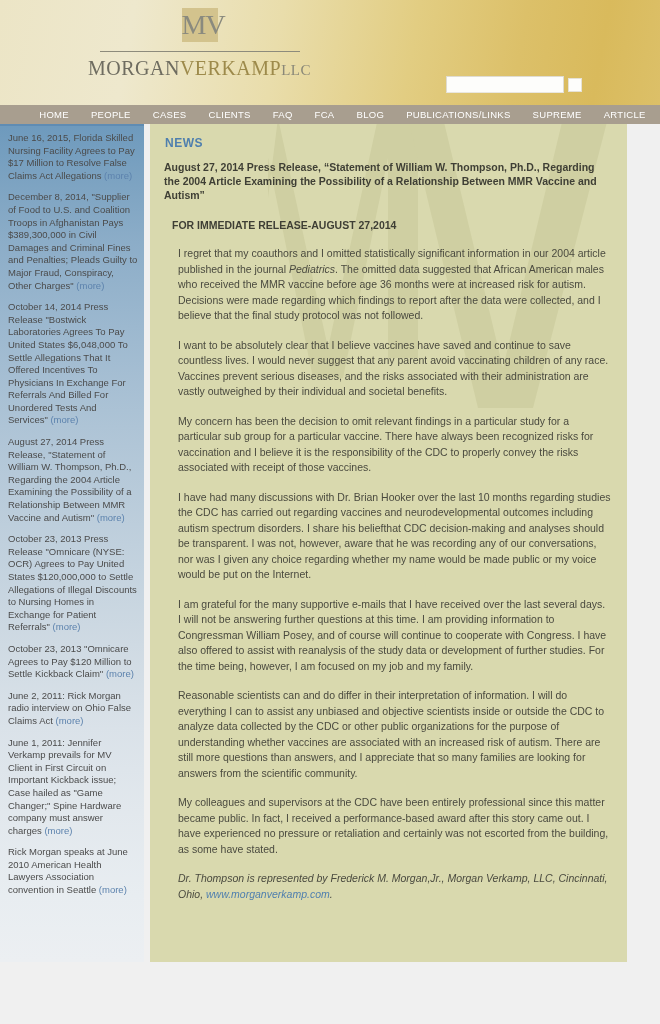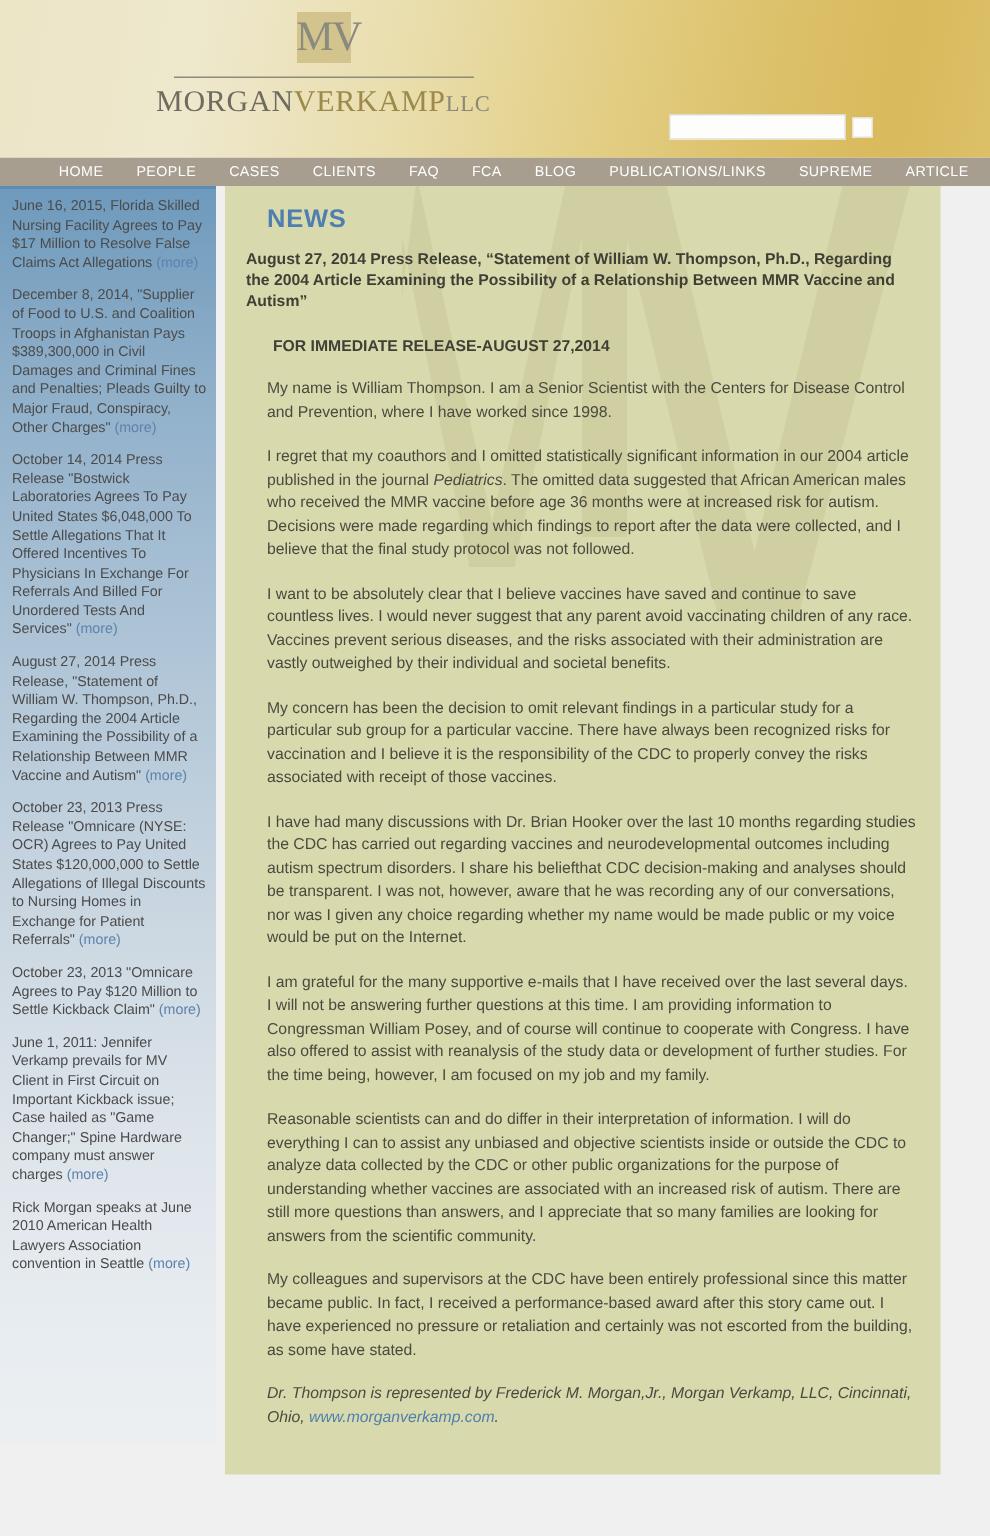--- a/index.html
+++ b/index.html
@@ -27,21 +27,21 @@
         #eee8cd 20%,
         #e9ddab 42%,
         #e2cd82 62%,
         #dcc069 78%,
         #d9ba5c 90%,
         #dcc068 100%);
     overflow: hidden;
   }
   .logo-wrap {
     position: absolute;
-    left: 88px;
+    left: 72px;
     top: 8px;
     width: 255px;
     text-align: center;
   }
   .logo-mark {
     display: inline-block;
     width: 36px; height: 34px;
     background: #d3c38d;
     color: #8a8a7e;
     font-family: "Liberation Serif", serif;
@@ -172,39 +172,39 @@
     width: 360px;
     height: 300px;
     pointer-events: none;
     opacity: 1;
     z-index: 0;
   }
   .content > *:not(.watermark) { position: relative; z-index: 1; }
 
   .news-heading {
     color: #4f7fae;
-    font-size: 17px;
+    font-size: 12px;
     font-weight: bold;
     letter-spacing: 0.5px;
-    margin: 2px 0 10px 14px;
+    margin: 2px 0 10px 1px;
     font-family: "Liberation Sans", sans-serif;
   }
   .article-title {
     color: #3f3f35;
     font-size: 10.5px;
     font-weight: bold;
     line-height: 14px;
     margin: 0 0 16px 0;
   }
   .release-line {
     color: #3f3f35;
     font-size: 10.5px;
     font-weight: bold;
     line-height: 14px;
-    margin: 0 0 14px 18px;
+    margin: 0 0 14px 8px;
   }
   .statement-head {
     color: #3f3f35;
     font-size: 10.5px;
     font-weight: bold;
     line-height: 14.5px;
     margin: 0 0 16px 14px;
   }
   .para {
     color: #4a4a3f;
@@ -262,41 +262,41 @@
 
   <div class="body-row">
 
     <aside class="sidebar">
       <div class="news-item"><span>June 16, 2015, Florida Skilled Nursing Facility Agrees to Pay $17 Million to Resolve False Claims Act Allegations </span><a class="more" href="#">(more)</a></div>
       <div class="news-item"><span>December 8, 2014, "Supplier of Food to U.S. and Coalition Troops in Afghanistan Pays $389,300,000 in Civil Damages and Criminal Fines and Penalties; Pleads Guilty to Major Fraud, Conspiracy, Other Charges" </span><a class="more" href="#">(more)</a></div>
       <div class="news-item"><span>October 14, 2014 Press Release "Bostwick Laboratories Agrees To Pay United States $6,048,000 To Settle Allegations That It Offered Incentives To Physicians In Exchange For Referrals And Billed For Unordered Tests And Services" </span><a class="more" href="#">(more)</a></div>
       <div class="news-item"><span>August 27, 2014 Press Release, "Statement of William W. Thompson, Ph.D., Regarding the 2004 Article Examining the Possibility of a Relationship Between MMR Vaccine and Autism" </span><a class="more" href="#">(more)</a></div>
       <div class="news-item"><span>October 23, 2013 Press Release "Omnicare (NYSE: OCR) Agrees to Pay United States $120,000,000 to Settle Allegations of Illegal Discounts to Nursing Homes in Exchange for Patient Referrals" </span><a class="more" href="#">(more)</a></div>
       <div class="news-item"><span>October 23, 2013 "Omnicare Agrees to Pay $120 Million to Settle Kickback Claim" </span><a class="more" href="#">(more)</a></div>
+      <div class="news-item"><span>June 2, 2011: Rick Morgan radio interview on Ohio False Claims Act </span><a class="more" href="#">(more)</a></div>
       <div class="news-item"><span>June 1, 2011: Jennifer Verkamp prevails for MV Client in First Circuit on Important Kickback issue; Case hailed as "Game Changer;" Spine Hardware company must answer charges </span><a class="more" href="#">(more)</a></div>
       <div class="news-item"><span>Rick Morgan speaks at June 2010 American Health Lawyers Association convention in Seattle </span><a class="more" href="#">(more)</a></div>
     </aside>
 
     <div class="gutter"></div>
 
     <main class="content">
 
       <svg class="watermark" viewBox="0 0 360 300" aria-hidden="true">
         <path d="M10 0 L60 230 L110 0 L150 0 L150 240 L120 240 L120 40 L75 260 L45 260 L0 40 L0 240 L-20 240 Z" fill="#cfcfa2"></path>
         <path d="M175 0 L235 250 L295 0 L340 0 L265 290 L210 290 L140 0 Z" fill="#cfcfa2"></path>
       </svg>
 
       <h1 class="news-heading">NEWS</h1>
 
       <div class="article-title">August 27, 2014 Press Release, “Statement of William W. Thompson, Ph.D., Regarding the 2004 Article Examining the Possibility of a Relationship Between MMR Vaccine and Autism”</div>
 
       <div class="release-line">FOR IMMEDIATE RELEASE-AUGUST 27,2014</div>
 
 
-      <p class="para">My name is William Thompson.  I am a Senior Scientist with the Centers for Disease Control and Prevention, where I have worked since 1998.</p>
       <p class="para">I regret that my coauthors and I omitted statistically significant information  in our 2004 article published in the journal <em>Pediatrics</em>. The omitted data suggested that African American males who received the MMR vaccine before age 36 months were at increased  risk for autism. Decisions were made regarding which findings to report after the data were collected, and I believe that the final study protocol was not followed.</p>
       <p class="para">I want to be absolutely clear that I believe vaccines have saved and continue  to save countless lives.  I would never suggest that any parent avoid vaccinating children of any race. Vaccines prevent serious diseases, and the risks associated  with their administration are vastly outweighed  by their individual and societal benefits.</p>
       <p class="para">My concern has been the decision to omit relevant findings in a particular study for a particular sub group for a particular  vaccine. There have always been recognized risks for vaccination and I believe it is the responsibility of the CDC to properly  convey the risks associated  with receipt of those vaccines.</p>
       <p class="para">I have had many discussions  with Dr. Brian Hooker over the last 10 months regarding studies  the CDC has carried out regarding vaccines and neurodevelopmental outcomes including autism spectrum disorders. I share his beliefthat CDC decision-making and analyses should be transparent. I was not, however, aware that he was recording any of our conversations, nor was I given any choice regarding whether  my name would be made public or my voice would be put on the Internet.</p>
       <p class="para">I am grateful for the many supportive e-mails that I have received over the last several days.  I will not be answering  further questions at this time.  I am providing information  to Congressman William Posey, and of course will continue to cooperate with Congress.  I have also offered to assist with reanalysis of the study data or development of further  studies.  For the time being, however, I am focused on my job and my family.</p>
       <p class="para">Reasonable scientists  can and do differ in their interpretation of information. I will do everything I can to assist any unbiased and objective scientists inside or outside the CDC to analyze data collected by the CDC or other public organizations for the purpose  of understanding whether  vaccines are associated with an increased  risk of autism.  There are still more questions than answers, and I appreciate that so many families are looking for answers  from the scientific community.</p>
       <p class="para">My colleagues and supervisors at the CDC have been entirely professional since this matter  became public. In fact, I received a performance-based award after this story came out.  I have experienced  no pressure  or retaliation and certainly was not escorted  from the building, as some have stated.</p>
 
       <p class="sig"><span class="lead">Dr. Thompson</span><span> is represented by Frederick M. Morgan,Jr.,  Morgan Verkamp, LLC, Cincinnati, Ohio, </span><a href="#">www.morganverkamp.com</a><span>.</span></p>
 

